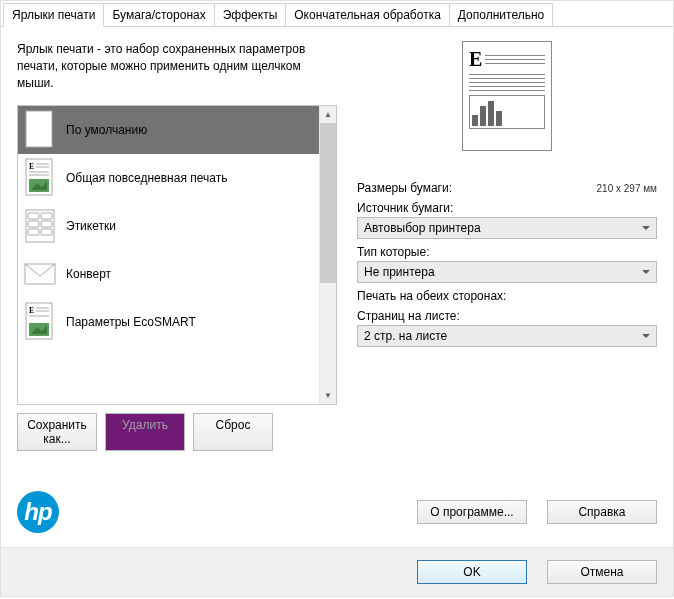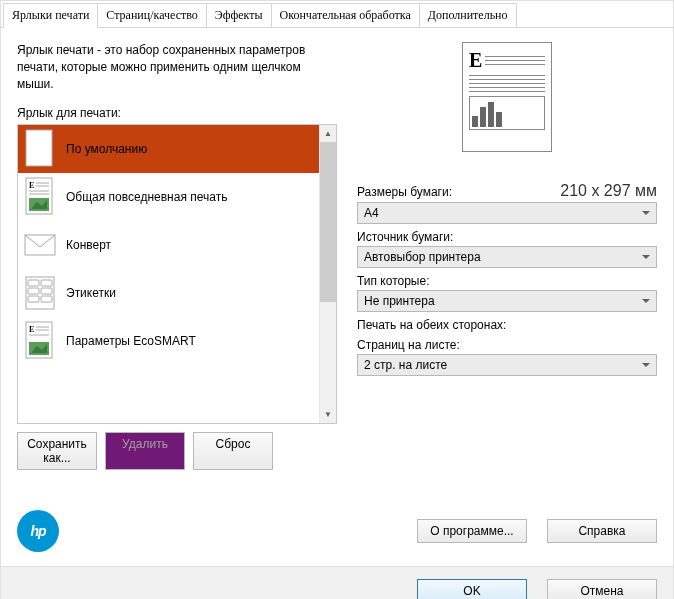--- a/index.html
+++ b/index.html
@@ -1,72 +1,71 @@
 <!DOCTYPE html>
 <html><head>
 <meta charset="utf-8">
 <style>
 * { box-sizing: border-box; margin: 0; padding: 0; }
 body { font-family: "Segoe UI", Tahoma, sans-serif; font-size: 12px; background: #fff; color: #000; width: 674px; }
 .dialog { border: 1px solid #e0e0e0; background: #fff; width: 674px; }
-.tabs { display: flex; background: #fff; padding-left: 2px; padding-top: 2px; border-bottom: 1px solid #d4d4d4; font-family: Liberation Serif, serif; }
+.tabs { display: flex; background: #fff; padding-left: 2px; padding-top: 2px; border-bottom: 1px solid #d4d4d4; }
 .tab { padding: 4px 8px; border: 1px solid #d4d4d4; border-bottom: none; margin-right: -1px; background: #fff; cursor: pointer; position: relative; }
 .tab.active { background: #fff; z-index: 2; border-bottom: 1px solid #fff; margin-bottom: -1px; }
 .content { padding: 14px 16px 10px 16px; display: flex; gap: 20px; }
 .left { width: 320px; }
 .right { flex: 1; }
 .desc { line-height: 1.4; margin-bottom: 14px; }
 .label { margin-bottom: 4px; }
 .listbox { border: 1px solid #c8c8c8; height: 300px; overflow: hidden; position: relative; background: #fff; }
 .listbox-inner { height: 100%; overflow: hidden; }
 .scrollbar { position: absolute; right: 0; top: 0; width: 17px; height: 100%; background: #f0f0f0; border-left: 1px solid #e8e8e8; }
 .sb-btn { width: 100%; height: 17px; background: #f0f0f0; display: flex; align-items: center; justify-content: center; font-size: 8px; color: #606060; }
 .sb-thumb { width: 100%; height: 160px; background: #cdcdcd; }
 .item { display: flex; align-items: center; height: 48px; padding: 4px 6px; gap: 10px; border-bottom: 1px solid transparent; cursor: pointer; }
-.item.selected { background: #c2410c; }
+.item.selected { background: #737373; }
 .item-icon { width: 32px; height: 40px; flex: 0 0 32px; }
 .btn-row { display: flex; gap: 8px; margin-top: 8px; }
 .btn { border: 1px solid #b8b8b8; background: linear-gradient(#fafafa,#eaeaea); padding: 4px 8px; width: 80px; text-align: center; cursor: pointer; }
 .btn.disabled { color: #a0a0a0; background: #701a75; cursor: default; }
 .preview { width: 90px; height: 110px; margin: 0 auto 30px auto; border: 1px solid #888; background: #fff; padding: 6px; position: relative; }
 .preview .eline { display:flex; align-items:center; gap:3px; }
 .preview .bigE { font-family: Georgia, serif; font-weight: bold; font-size: 20px; }
 .preview .line { height: 1px; background: #888; margin: 3px 0; }
 .preview .chartbox { border: 1px solid #888; height: 34px; margin-top: 4px; display:flex; align-items:flex-end; gap:2px; padding:2px; }
 .preview .bar { width: 6px; background: #666; }
 .field-label { margin-top: 6px; margin-bottom: 2px; display: flex; justify-content: space-between; align-items: baseline; }
-.dim { color: #333; font-size: 16px; }
+.dim { color: #333; font-size: 10px; }
 .select { width: 100%; border: 1px solid #b8b8b8; background: #ebebeb; padding: 3px 6px; position: relative; cursor: pointer; height: 22px; display:flex; align-items:center; }
 .select::after { content: ""; position: absolute; right: 6px; top: 50%; transform: translateY(-50%); border-left: 4px solid transparent; border-right: 4px solid transparent; border-top: 4px solid #606060; }
 .footer-inner { display: flex; align-items: center; padding: 30px 16px 14px 16px; gap: 20px; }
 .hp-logo { display:flex; align-items:center; }
-.hp-circle { width: 42px; height: 42px; border-radius: 50%; background: #0096D6; display: flex; align-items: center; justify-content: center; color: #fff; font-style: italic; font-weight: bold; font-size: 14px; font-family: Arial, sans-serif; letter-spacing: -1px; }
+.hp-circle { width: 42px; height: 42px; border-radius: 50%; background: #0096D6; display: flex; align-items: center; justify-content: center; color: #fff; font-style: italic; font-weight: bold; font-size: 24px; font-family: Arial, sans-serif; letter-spacing: -1px; }
 .footer-btns { margin-left: auto; display: flex; gap: 20px; }
 .bottom-bar { display:flex; justify-content:flex-end; gap: 20px; padding: 12px 16px; background: #f0f0f0; border-top: 1px solid #e0e0e0; }
 .btn-wide { width: 110px; }
 .btn.primary { border: 1px solid #2a7ab0; background: linear-gradient(#f2f9fd,#d8ecf8); }
 svg { display: block; }
 </style>
 </head>
 <body>
 
 <div class="dialog">
 
   <div class="tabs">
     <div class="tab active">Ярлыки печати</div>
-    <div class="tab">Страниц/качество</div>
+    <div class="tab">Бумага/сторонах</div>
     <div class="tab">Эффекты</div>
     <div class="tab">Окончательная обработка</div>
     <div class="tab">Дополнительно</div>
   </div>
 
   <div class="content">
     <div class="left">
       <div class="desc">Ярлык печати - это набор сохраненных параметров печати, которые можно применить одним щелчком мыши.</div>
-      <div class="label">Ярлык для печати:</div>
 
       <div class="listbox">
         <div class="listbox-inner">
 
           <div class="item selected">
             <span class="item-icon">
               <svg width="32" height="40">
                   <rect x="2" y="1" width="26" height="36" fill="#fff" stroke="#aaa"></rect>
                 </svg>
             </span>
@@ -85,40 +84,40 @@
                   <rect x="5" y="21" width="20" height="13" fill="#5a9c5a"></rect>
                   <polygon points="7,32 13,25 18,29 23,23 23,32" fill="#3a7a3a"></polygon>
                 </svg>
             </span>
             <span>Общая повседневная печать</span>
           </div>
 
           <div class="item">
             <span class="item-icon">
               <svg width="32" height="40">
-                  <rect x="1" y="10" width="30" height="20" fill="#fff" stroke="#aaa"></rect>
-                  <polyline points="1,10 16,22 31,10" fill="none" stroke="#aaa"></polyline>
-                </svg>
-            </span>
-            <span>Конверт</span>
-          </div>
-
-          <div class="item">
-            <span class="item-icon">
-              <svg width="32" height="40">
                   <rect x="2" y="4" width="28" height="32" fill="#fff" stroke="#aaa"></rect>
                   <rect x="4" y="7" width="11" height="6" rx="1" fill="none" stroke="#aaa"></rect>
                   <rect x="17" y="7" width="11" height="6" rx="1" fill="none" stroke="#aaa"></rect>
                   <rect x="4" y="15" width="11" height="6" rx="1" fill="none" stroke="#aaa"></rect>
                   <rect x="17" y="15" width="11" height="6" rx="1" fill="none" stroke="#aaa"></rect>
                   <rect x="4" y="23" width="11" height="6" rx="1" fill="none" stroke="#aaa"></rect>
                   <rect x="17" y="23" width="11" height="6" rx="1" fill="none" stroke="#aaa"></rect>
                 </svg>
             </span>
             <span>Этикетки</span>
+          </div>
+
+          <div class="item">
+            <span class="item-icon">
+              <svg width="32" height="40">
+                  <rect x="1" y="10" width="30" height="20" fill="#fff" stroke="#aaa"></rect>
+                  <polyline points="1,10 16,22 31,10" fill="none" stroke="#aaa"></polyline>
+                </svg>
+            </span>
+            <span>Конверт</span>
           </div>
 
           <div class="item">
             <span class="item-icon">
               <svg width="32" height="40">
                   <rect x="2" y="1" width="26" height="36" fill="#fff" stroke="#aaa"></rect>
                   <text x="5" y="11" font-size="8" font-family="Georgia" font-weight="bold">E</text>
                   <line x1="12" y1="6" x2="25" y2="6" stroke="#aaa"></line>
                   <line x1="12" y1="9" x2="25" y2="9" stroke="#aaa"></line>
                   <line x1="5" y1="14" x2="25" y2="14" stroke="#aaa"></line>
@@ -166,23 +165,20 @@
           <div class="bar" style="height:70%"></div>
           <div class="bar" style="height:90%"></div>
           <div class="bar" style="height:55%"></div>
         </div>
       </div>
 
       <div class="field-label">
         <span>Размеры бумаги:</span>
         <span class="dim">210 x 297 мм</span>
       </div>
-      <div class="select">
-          <span>A4</span>
-        </div>
 
       <div class="field-label">
           <span>Источник бумаги:</span>
         </div>
       <div class="select">
           <span>Автовыбор принтера</span>
         </div>
 
       <div class="field-label">
           <span>Тип которые:</span>

